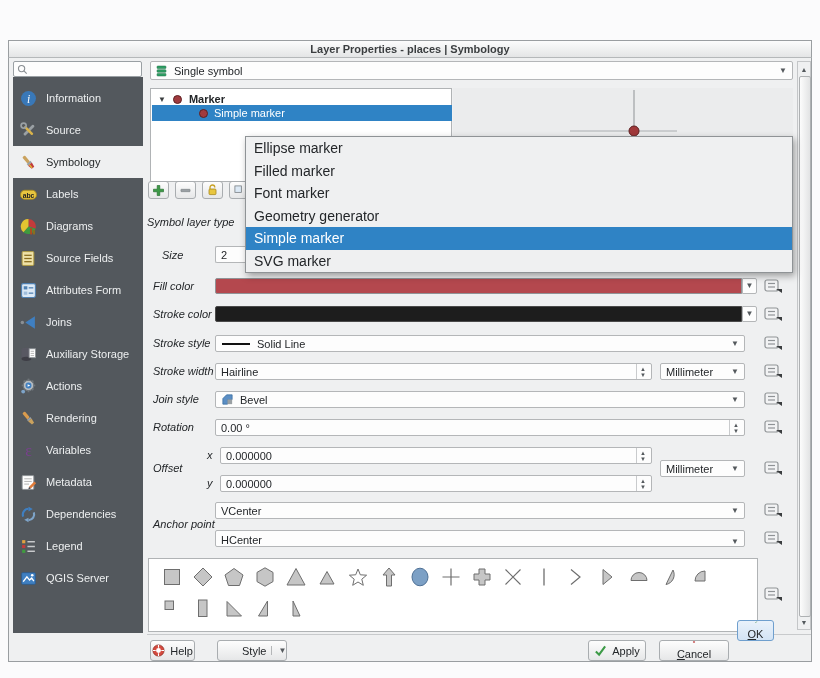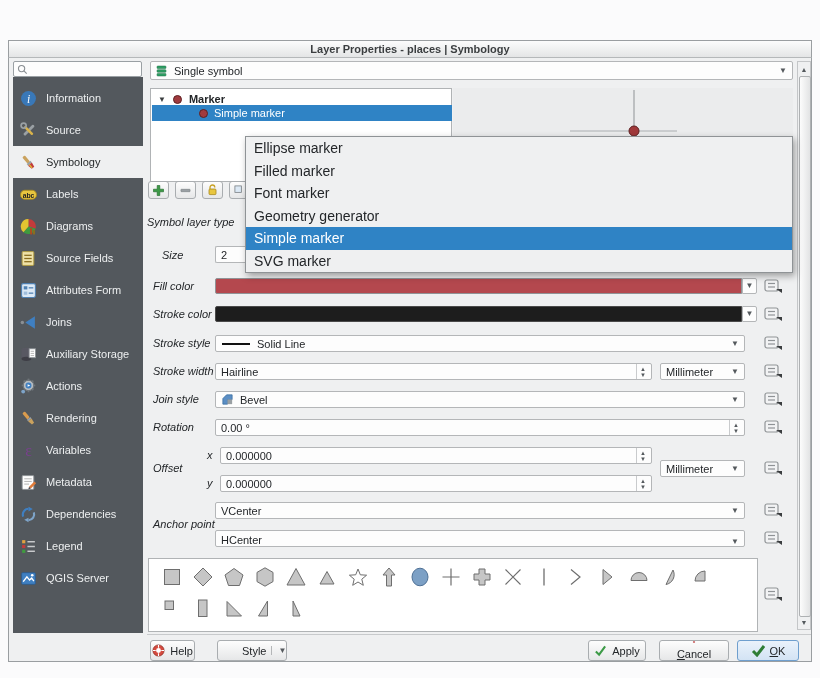--- a/index.html
+++ b/index.html
@@ -595,21 +595,21 @@
         <path d="M2 8 L5.5 11.5 L12 2.5" fill="none" stroke="#3c9a46" stroke-width="2.2"></path>
       </svg>
     <span>Apply</span>
   </div>
   <div class="abs btn" style="left:659px;top:640px;width:70px;height:21px;flex-direction:column;">
     <svg width="12" height="12" viewBox="0 0 12 12">
         <circle cx="6" cy="6" r="5" fill="#cc1f1f" stroke="#7a1010" stroke-width="1"></circle>
       </svg>
     <span><span class="mn">C</span><span>ancel</span></span>
   </div>
-  <div class="abs btn default" style="left:737px;top:640px;width:62px;height:21px;">
+  <div class="abs btn default" style="left:737px;top:620px;width:37px;height:21px;flex-direction:column;">
     <svg width="14" height="13" viewBox="0 0 14 13">
         <path d="M2 7 L6 11 L13 2" fill="none" stroke="#2e7d36" stroke-width="3"></path>
       </svg>
     <span><span class="mn">O</span><span>K</span></span>
   </div>
 
   <div class="abs dropdown">
     <div class="ddopt">
         <span>Ellipse marker</span>
       </div>

